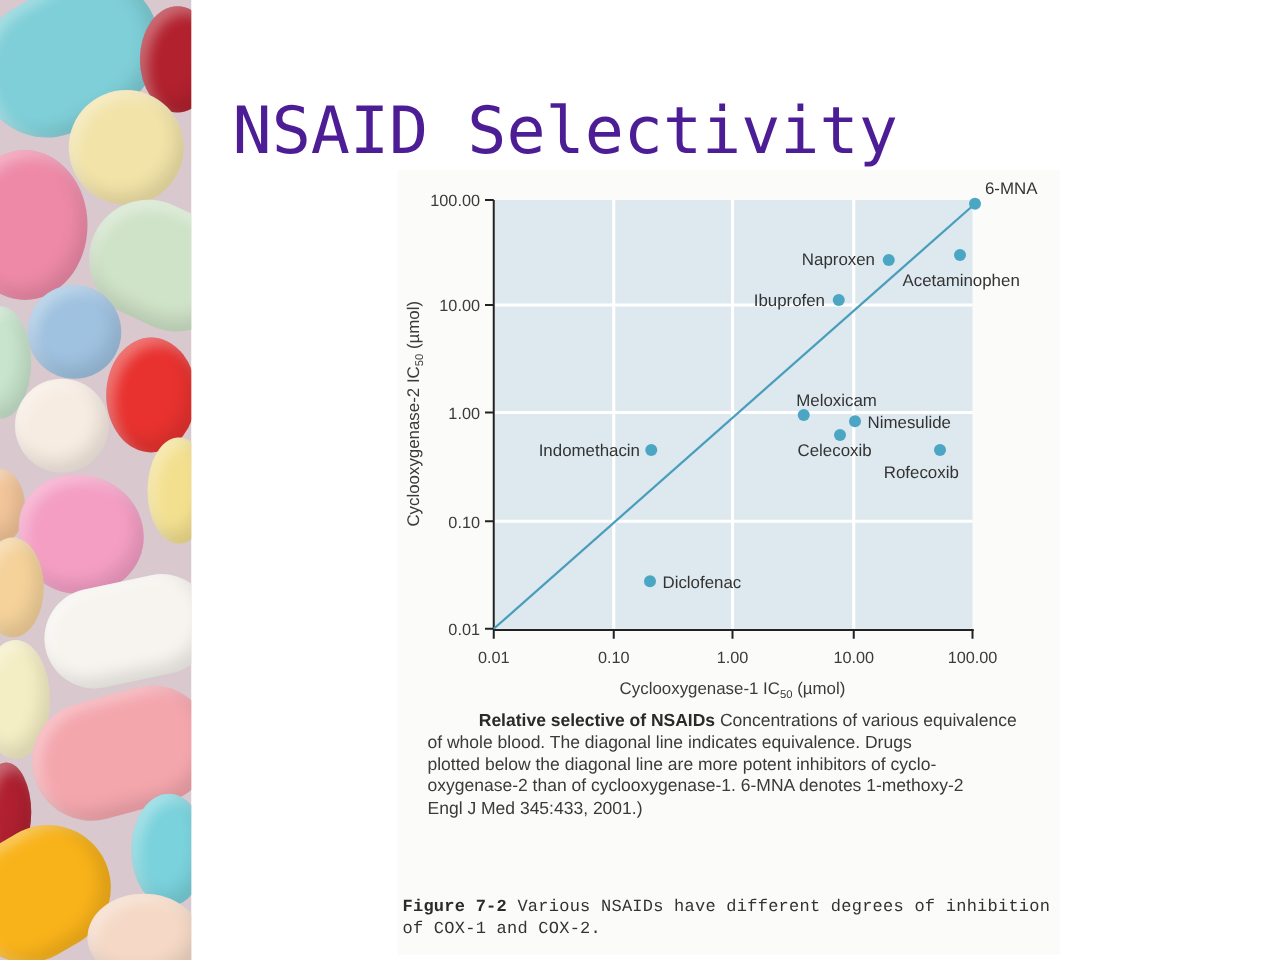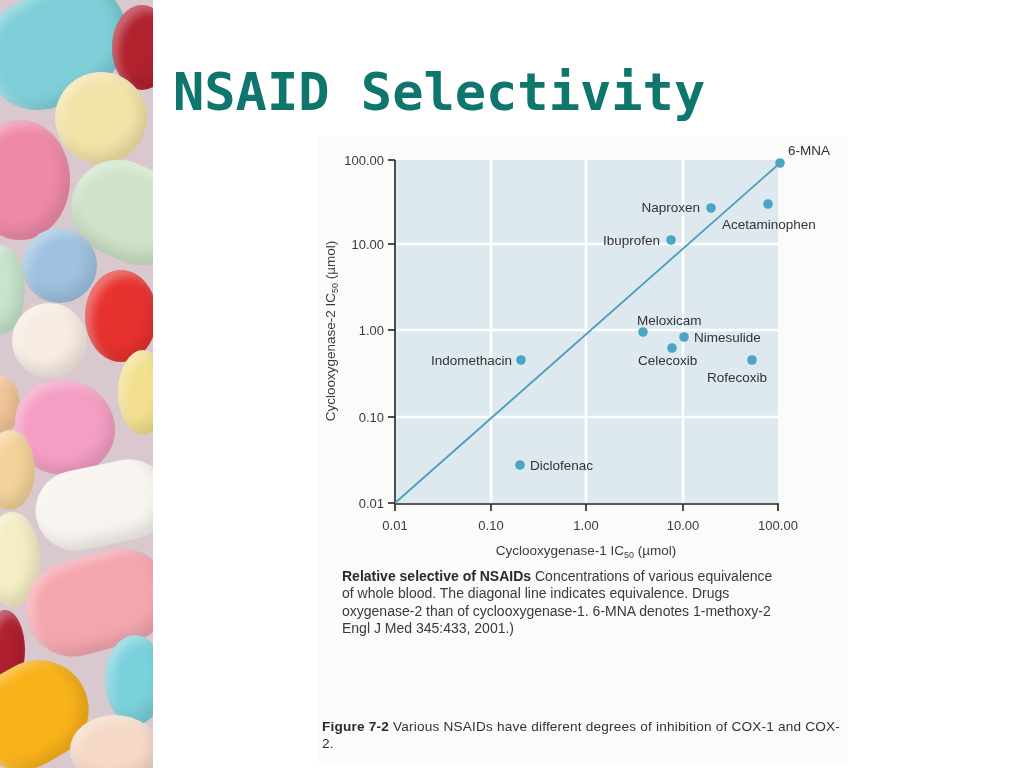--- a/index.html
+++ b/index.html
@@ -8,37 +8,37 @@
     background: #ffffff;
     font-family: "DejaVu Sans", sans-serif;
   }
   
   .pill-strip {
     position: absolute; left: 0; top: 0; width: 153px; height: 768px;
     overflow: hidden; background: #d9c9cf;
   }
   .pill { position: absolute; border-radius: 50%; box-shadow: inset -6px -8px 14px rgba(0,0,0,0.12), inset 6px 6px 10px rgba(255,255,255,0.35); }
   .slide-title {
-    position: absolute; left: 173px; top: 62px; margin: 0;
-    font-family: "DejaVu Sans Mono", monospace; font-weight: bold;
-    font-size: 52px; color: #0f766e; letter-spacing: 0px; white-space: nowrap;
+    position: absolute; left: 173px; top: 62px; margin: 13px;
+    font-family: "DejaVu Sans Mono", monospace; font-weight: normal;
+    font-size: 52px; color: #4c1d95; letter-spacing: 0px; white-space: nowrap;
   }
   .figure {
     position: absolute; left: 318px; top: 136px; width: 530px; height: 628px;
     background: #fbfbfa;
   }
   .chart-svg { position: absolute; left: 0; top: 0; }
   .caption {
     position: absolute; left: 342px; top: 568px; width: 490px;
     font-family: "Liberation Sans", sans-serif; font-size: 14px; line-height: 17.4px; color: #3a3a3a;
   }
-  .caption b { color: #2a2a2a; }
+  .caption b { color: #2a2a2a; margin-left: 41px; }
   .figure-note {
     position: absolute; left: 322px; top: 718px; width: 520px;
-    font-family: Liberation Sans, sans-serif; font-size: 13.6px; line-height: 17px; color: #333;
+    font-family: Liberation Mono, monospace; font-size: 13.6px; line-height: 17px; color: #333;
     letter-spacing: 0.2px;
   }
   .figure-note b { color: #2b2b2b; }
   .tick-label { font-family: "Liberation Sans", sans-serif; font-size: 13px; fill: #3b3b3b; }
   .pt-label { font-family: "Liberation Sans", sans-serif; font-size: 13.5px; fill: #333; }
   .axis-title { font-family: "Liberation Sans", sans-serif; font-size: 13.5px; fill: #3b3b3b; }
 </style>
 </head>
 <body>
 
@@ -134,17 +134,18 @@
   <text class="pt-label" x="694" y="342">Nimesulide</text>
   <text class="pt-label" x="638" y="365">Celecoxib</text>
   <text class="pt-label" x="707" y="382">Rofecoxib</text>
   <text class="pt-label" x="512" y="365" text-anchor="end">Indomethacin</text>
   <text class="pt-label" x="530" y="470">Diclofenac</text>
 </svg>
 
 <div class="caption">
   <div><b>Relative selective of NSAIDs</b><span> Concentrations of various equivalence</span></div>
   <div>of whole blood. The diagonal line indicates equivalence. Drugs</div>
+  <div>plotted below the diagonal line are more potent inhibitors of cyclo-</div>
   <div>oxygenase-2 than of cyclooxygenase-1. 6-MNA denotes 1-methoxy-2</div>
   <div>Engl J Med 345:433, 2001.)</div>
 </div>
 
 <div class="figure-note"><b>Figure 7-2</b><span> Various NSAIDs have different degrees of inhibition of COX-1 and COX-2.</span></div>
 
 </body></html>

